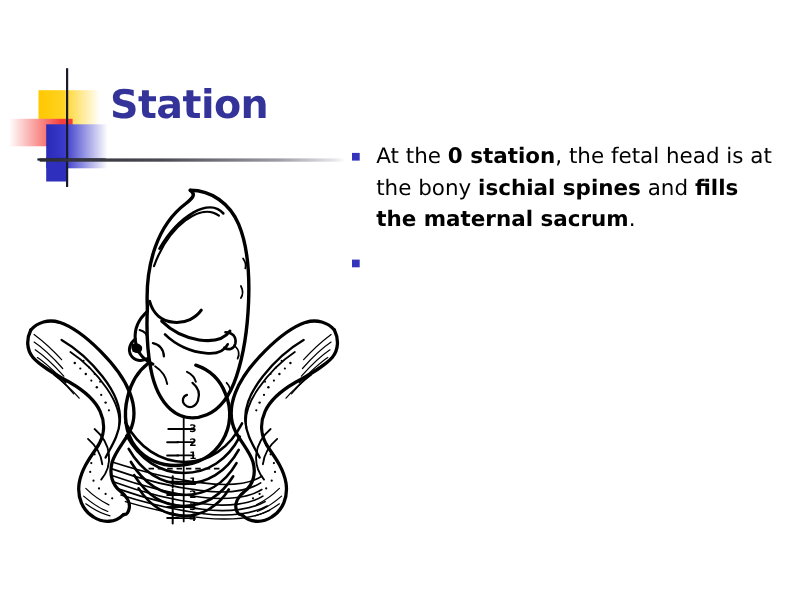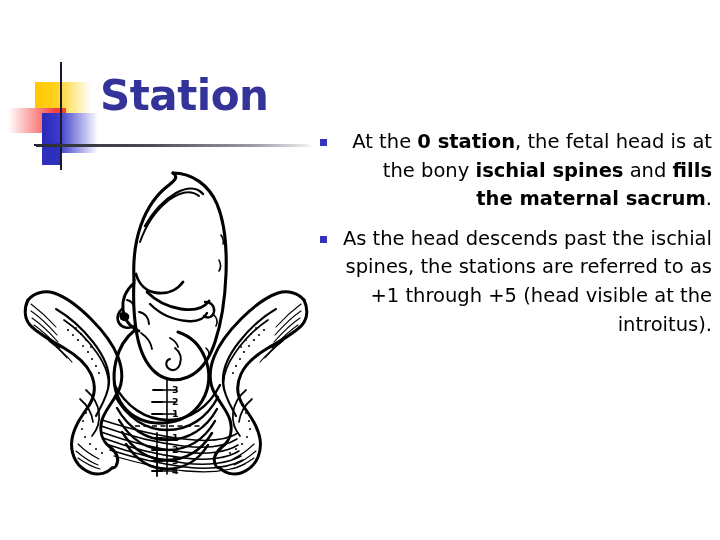--- a/index.html
+++ b/index.html
@@ -80,21 +80,21 @@
     width: 62px;
     height: 2px;
     background: #1A1A2E;
   }
 
   
   #page-title {
     position: absolute;
     left: 100px;
     top: 72px;
-    font-size: 42px;
+    font-size: 36px;
     font-weight: bold;
     color: #33339A;
     letter-spacing: -0.5px;
     line-height: 48px;
     white-space: nowrap;
   }
 
   
   #title-rule {
     position: absolute;
@@ -112,21 +112,21 @@
     top: 128px;
     width: 396px;
   }
   .bullet-item {
     position: relative;
     padding-left: 26px;
     margin-bottom: 11px;
     font-size: 19.5px;
     line-height: 28.6px;
     color: #000000;
-    text-align: right;
+    text-align: left;
   }
   .bullet-marker {
     position: absolute;
     left: 4px;
     top: 11px;
     width: 7px;
     height: 7px;
     background: #3333BB;
   }
   .bullet-item b { font-weight: bold; }
@@ -434,18 +434,17 @@
   <div id="body-column">
 
     <div class="bullet-item">
       <span class="bullet-marker"></span>
       <span><span>At the </span><b>0 station</b><span>, the fetal head is at the bony </span><b>ischial spines</b><span> and </span><b>fills the maternal sacrum</b><span>.</span></span>
     </div>
 
 
     <div class="bullet-item">
       <span class="bullet-marker"></span>
-      <span><span>As the head descends past the ischial spines, the stations are referred to as +1 through +5 (head visible at the introitus).</span></span>
     </div>
 
   </div>
 
 </div>
 
 </body></html>

